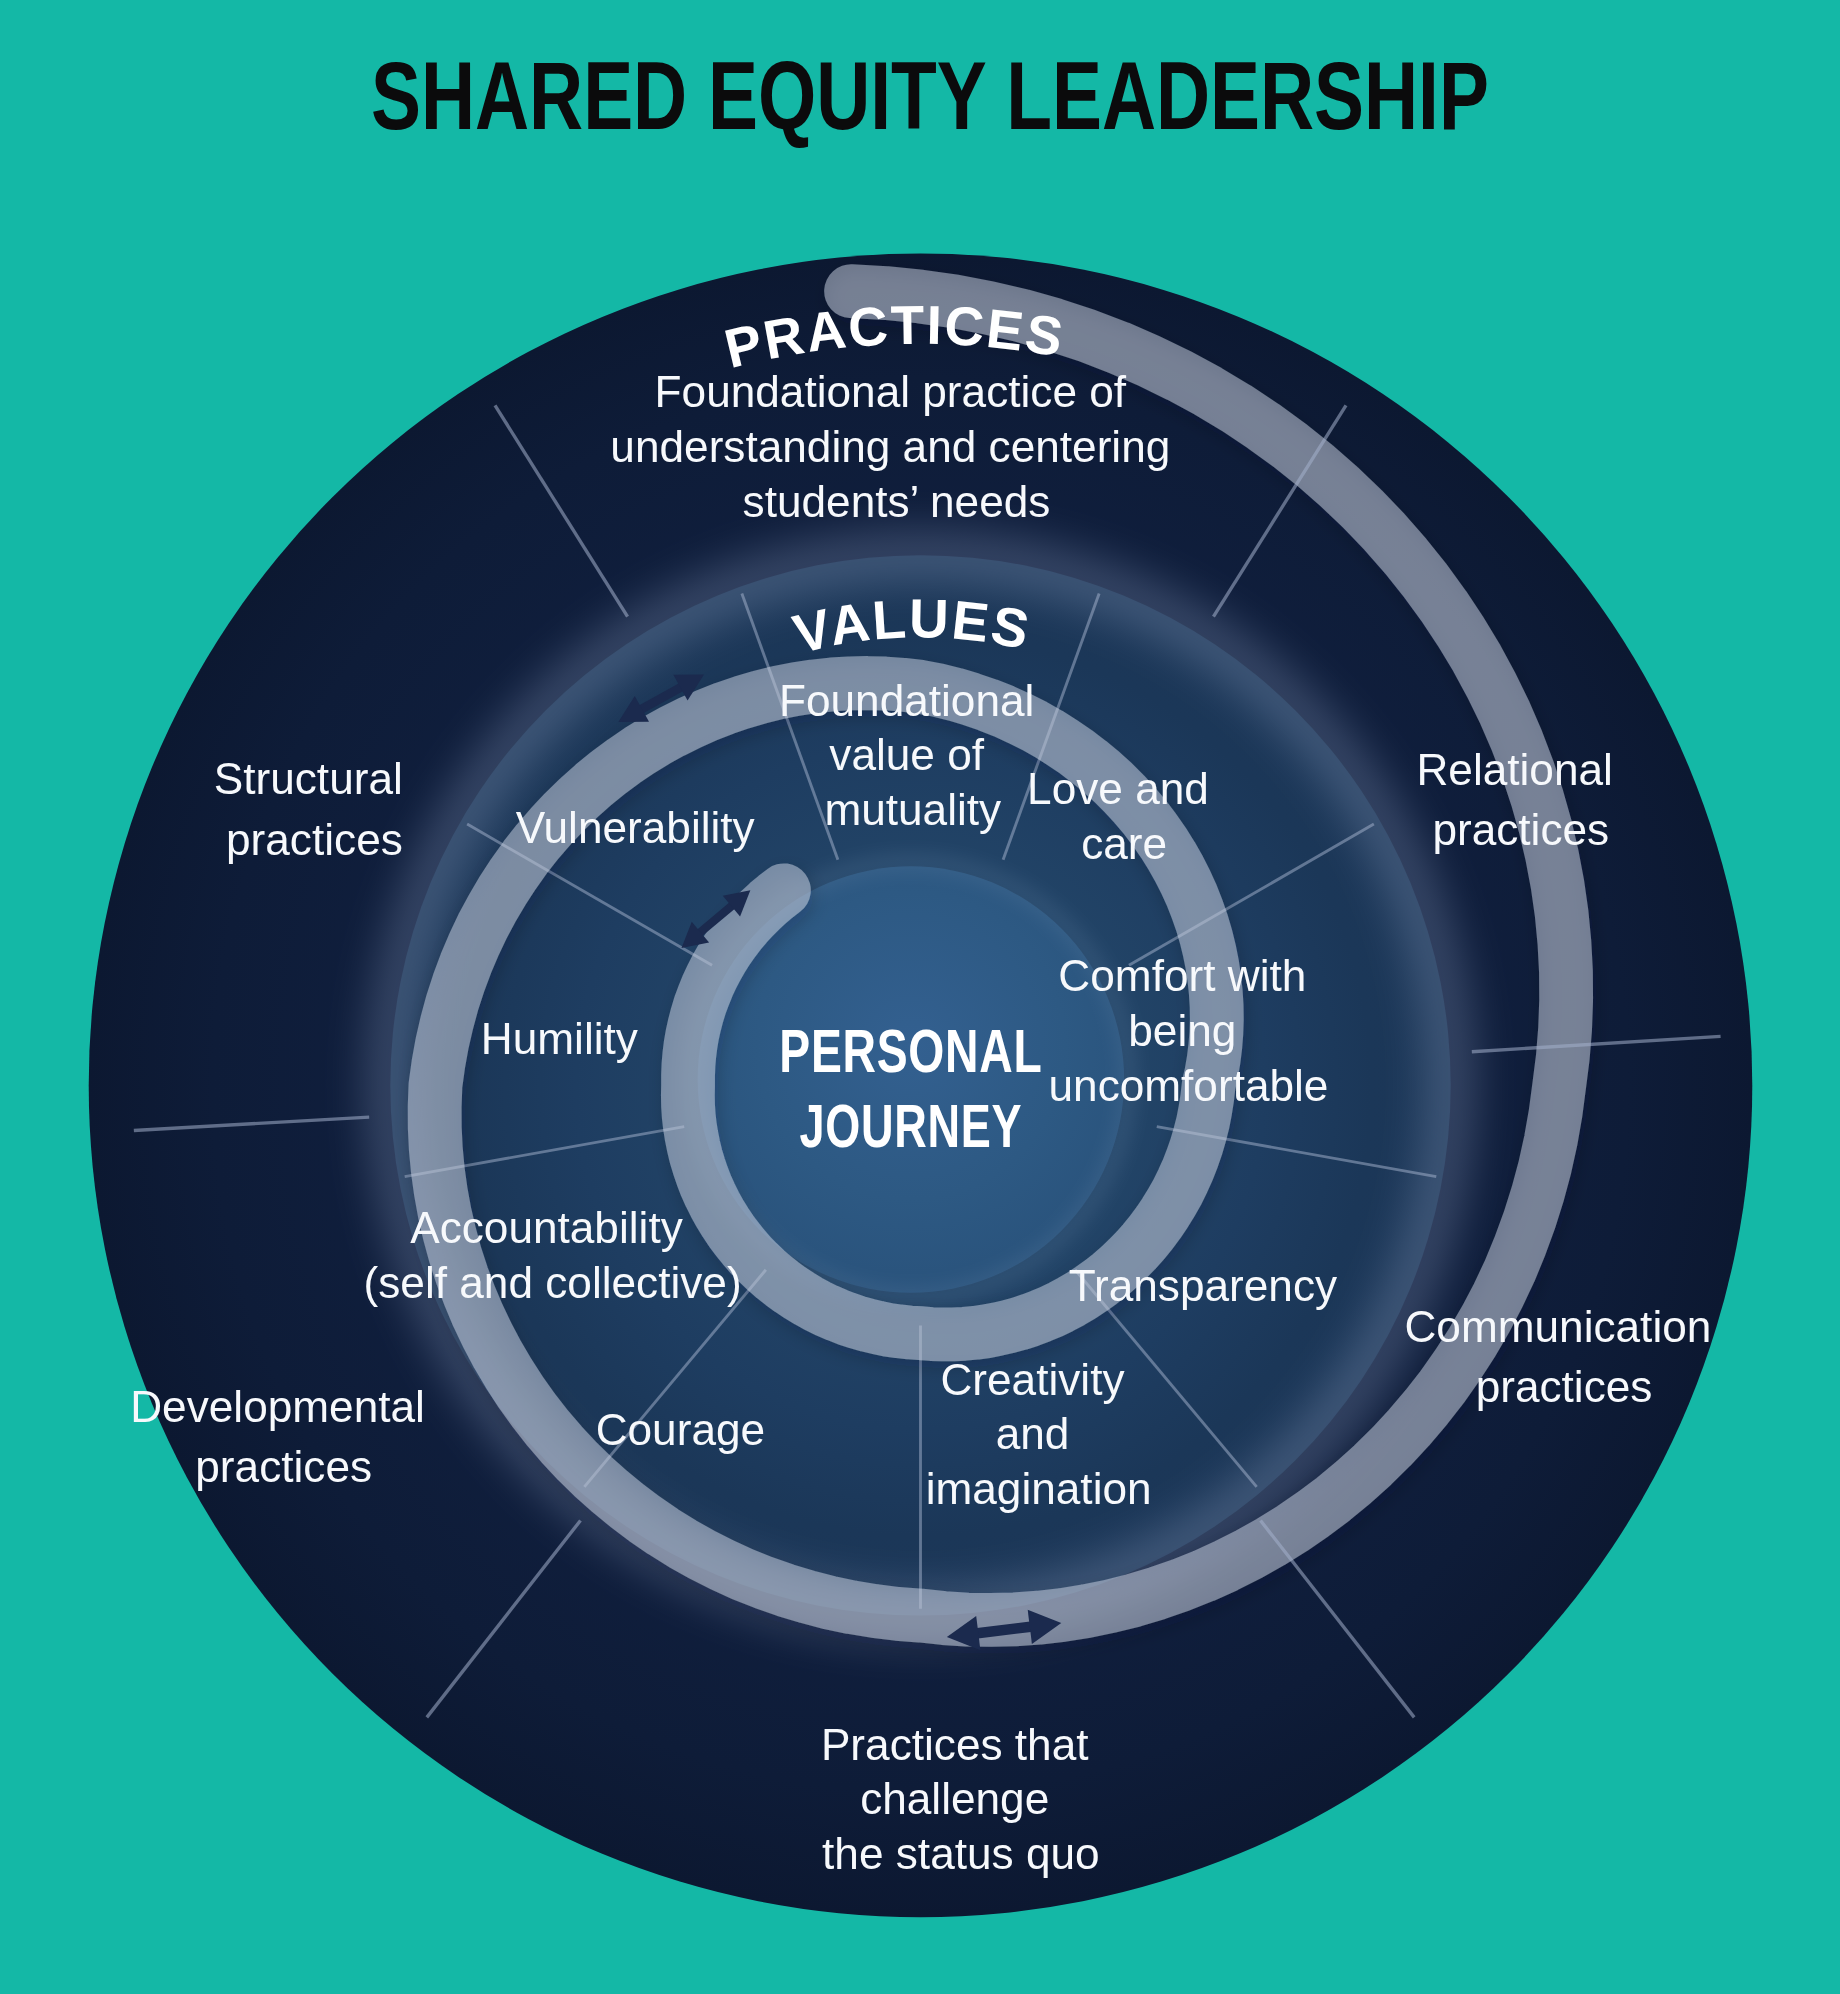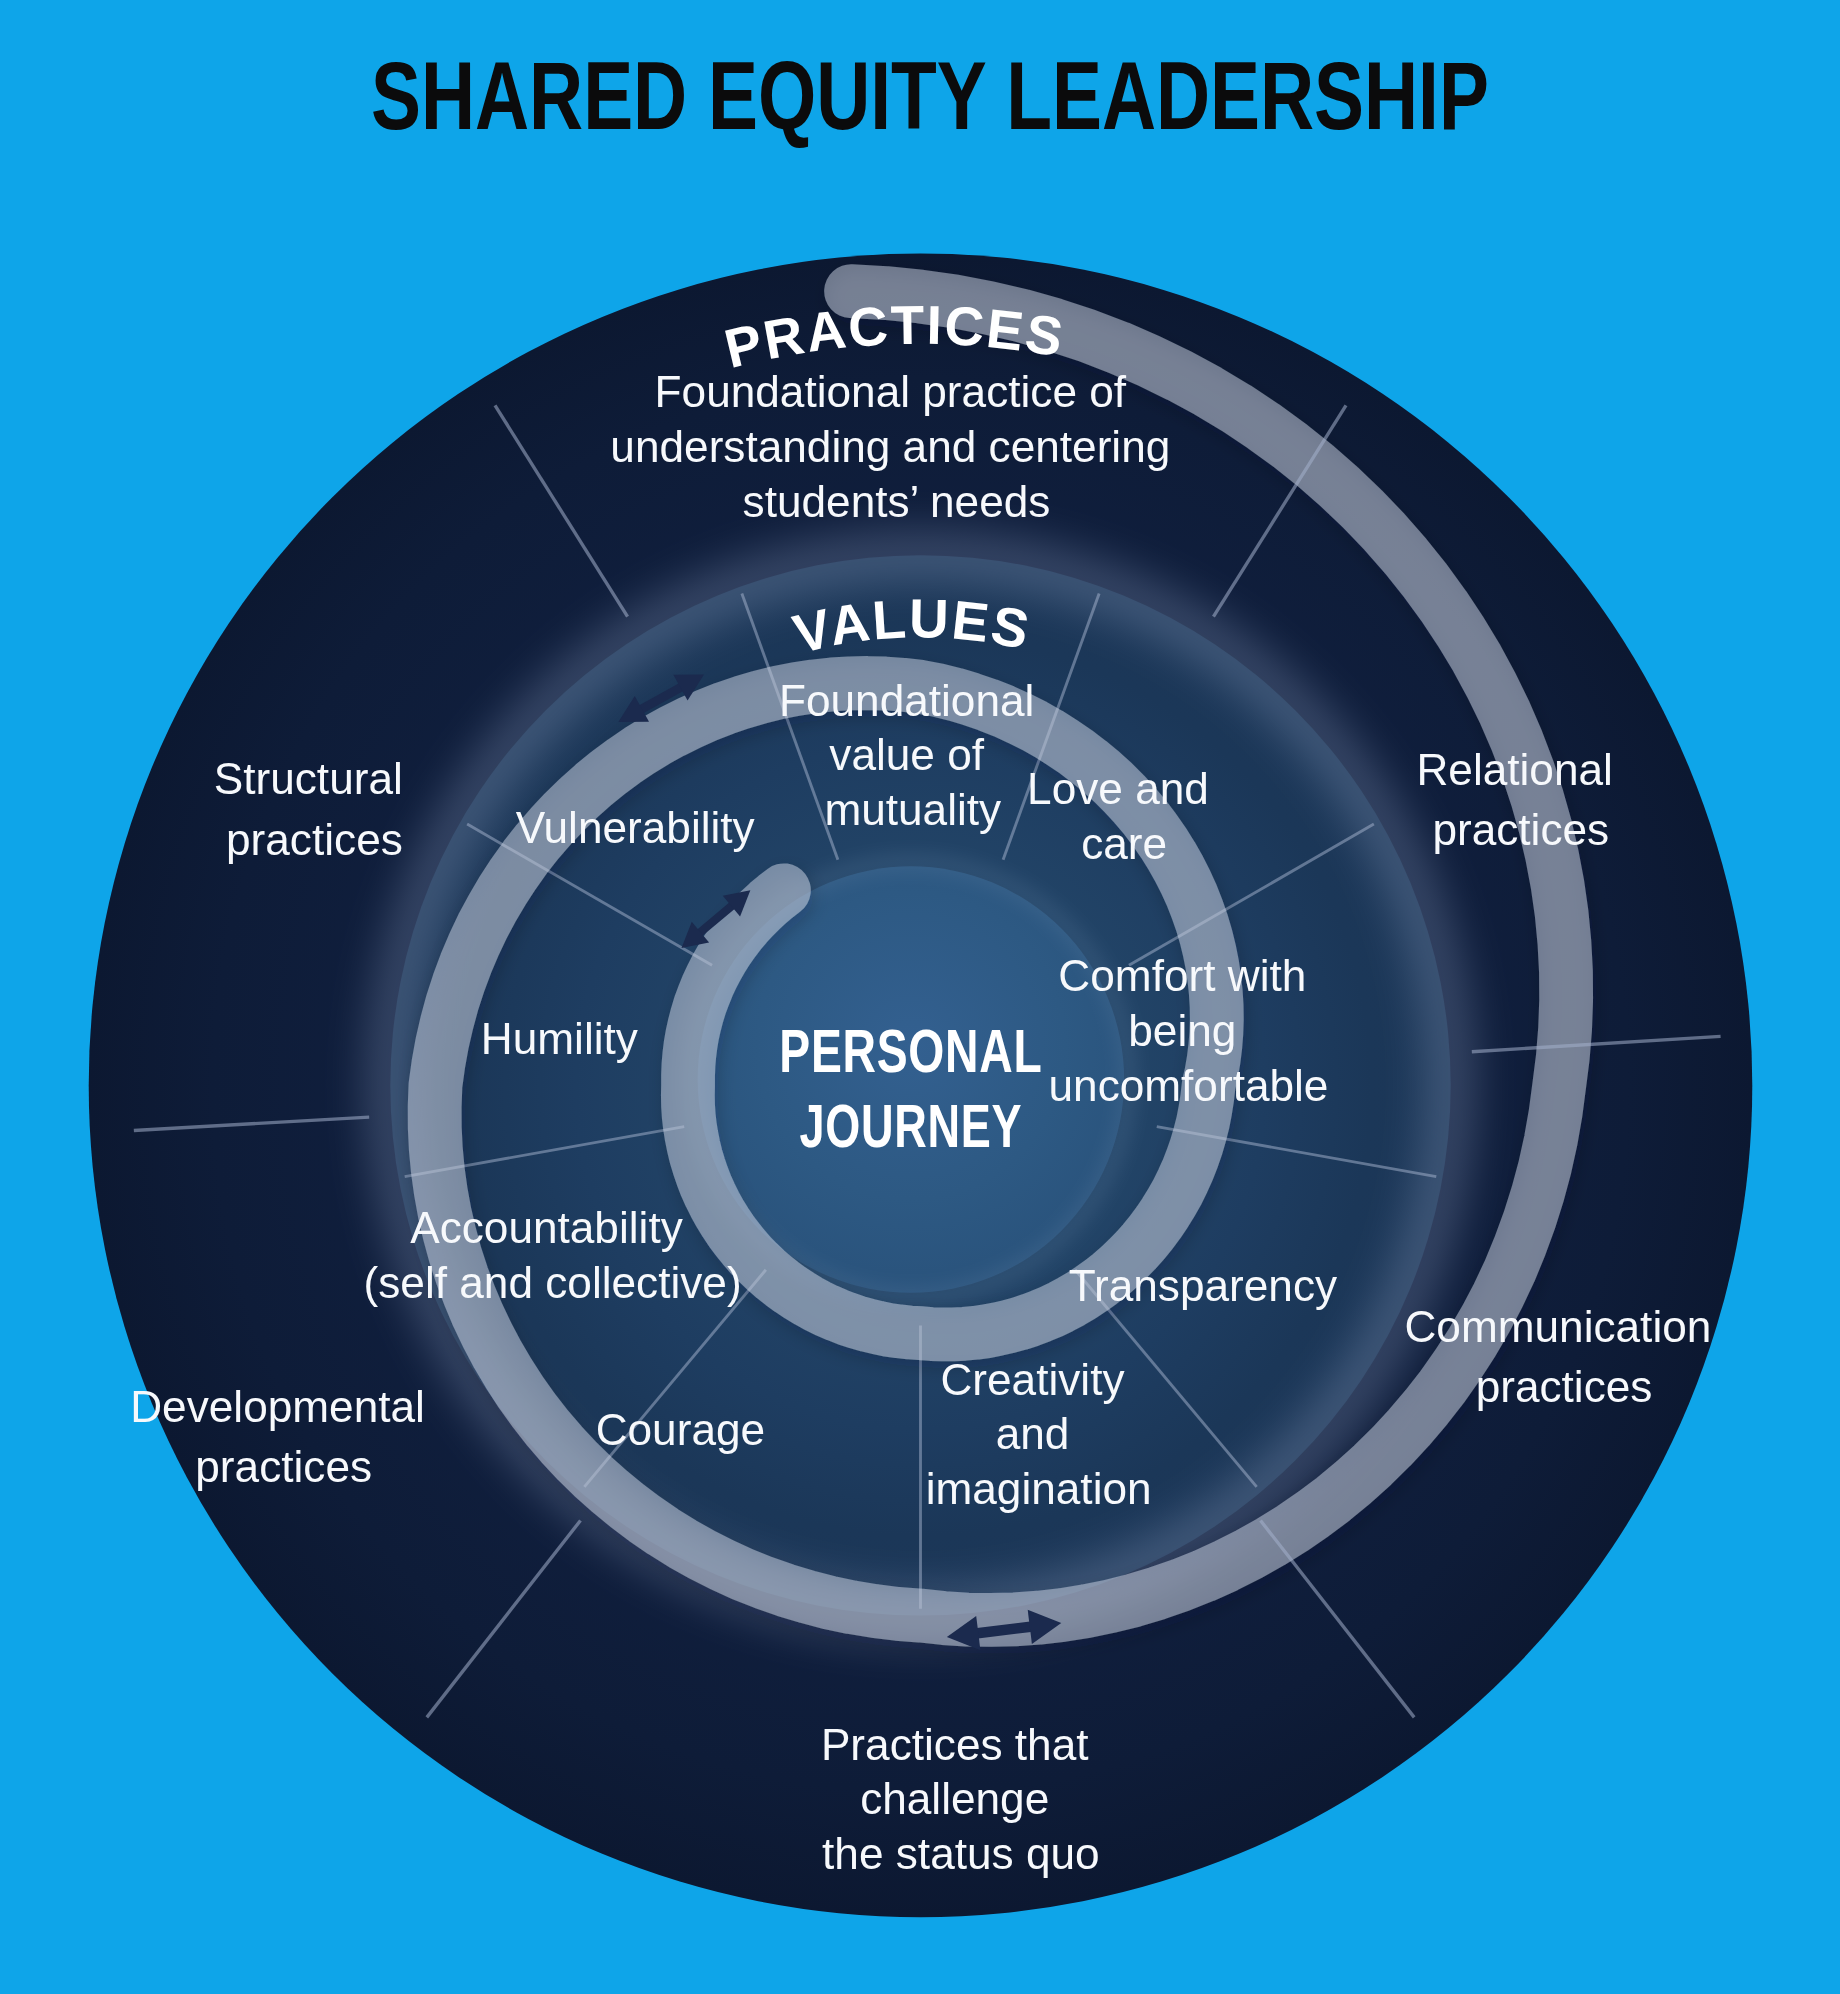--- a/index.html
+++ b/index.html
@@ -1,16 +1,16 @@
 <!DOCTYPE html>
 <html><head>
 <meta charset="utf-8">
 <style>
   html,body{margin:0;padding:0;background:#ffffff;}
-  .stage{position:relative;width:1841px;height:1994px;background:#0ea5e9;overflow:hidden;
+  .stage{position:relative;width:1841px;height:1994px;background:#14b8a6;overflow:hidden;
          font-family:"Liberation Sans","DejaVu Sans",sans-serif;}
   .main-title{position:absolute;left:371px;top:48px;font-size:96px;font-weight:bold;
               color:#0b0b0c;letter-spacing:0;white-space:nowrap;transform:scaleX(.78);
               transform-origin:left top;line-height:1;}
   svg{position:absolute;left:0;top:0;}
   text{font-family:"Liberation Sans","DejaVu Sans",sans-serif;}
   .ring-heading{fill:#ffffff;font-weight:bold;font-size:57px;letter-spacing:2px;}
   .label{fill:#f7f9fc;font-size:46px;}
   .center-label{fill:#ffffff;font-weight:bold;font-size:64px;letter-spacing:1px;}
 </style>

